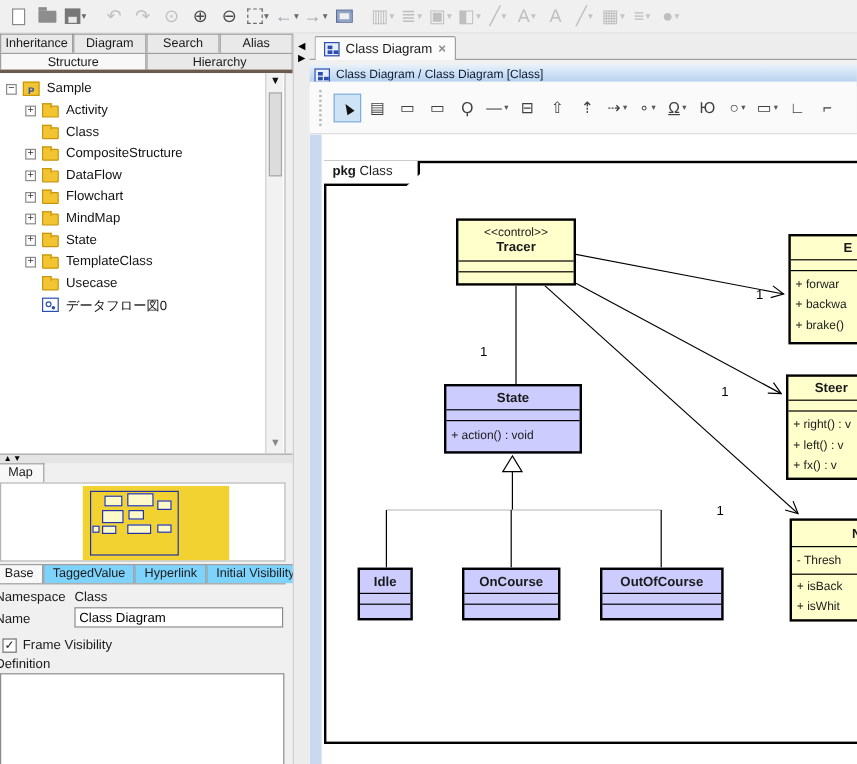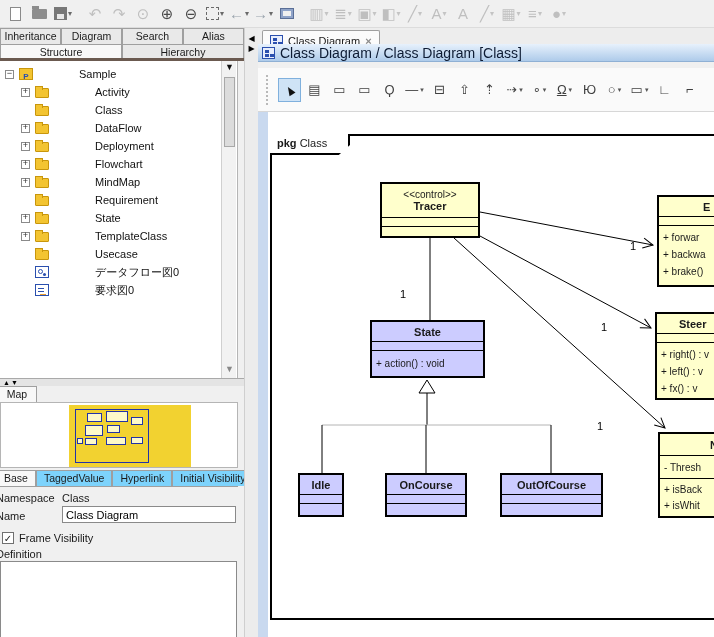--- a/index.html
+++ b/index.html
@@ -47,21 +47,21 @@
   .ticon.folder{background:#f3c431;border:1px solid #c8960c;border-radius:1px;height:10px;margin-top:2px;}
   .ticon.folder::before{content:"";position:absolute;left:-1px;top:-3px;width:6px;height:3px;
     background:#f3c431;border:1px solid #c8960c;border-bottom:none;}
   .ticon.project{background:#f3c431;border:1px solid #c8960c;text-align:center;}
   .ticon.project::after{content:"P";font-size:8px;font-weight:bold;color:#2a4fae;line-height:11px;}
   .ticon.dfd,.ticon.req{background:#fff;border:1px solid #2a4fae;width:12px;height:12px;}
   .ticon.dfd::after{content:"";position:absolute;left:2px;top:2px;width:3px;height:3px;
     border:1px solid #2a4fae;border-radius:50%;box-shadow:4px 3px 0 -1px #2a4fae;}
   .ticon.req::after{content:"";position:absolute;left:2px;top:3px;width:6px;height:1px;
     background:#2a4fae;box-shadow:0 3px 0 #2a4fae,2px 6px 0 #e89b2d;}
-  .tlabel{font-size:11px;color:#111;margin-left:40px;}
+  .tlabel{font-size:11px;color:#111;}
   #treesb{position:absolute;right:1px;top:0;width:15px;height:317px;background:#f2f2f2;
     border-left:1px solid #d0d0d0;}
   #treesb .upbtn{width:15px;height:13px;color:#111;font-size:9px;text-align:center;line-height:13px;}
   #treesb .thumb{position:absolute;left:2px;top:16px;width:11px;height:70px;background:#dcdcdc;
     border:1px solid #a8a8a8;}
   #treesb .dnbtn{position:absolute;bottom:2px;width:15px;height:13px;color:#888;
     font-size:9px;text-align:center;line-height:13px;}
   #vsplit1{position:absolute;left:0;top:378px;width:244px;height:8px;background:#e4e4e4;
     border-top:1px solid #a9a9a9;font-size:7px;color:#000;line-height:8px;padding-left:3px;letter-spacing:1px;}
   
@@ -91,23 +91,23 @@
     border-left:1px solid #cfcfcf;font-size:8px;color:#000;padding-top:6px;text-align:center;line-height:10px;}
   
   #maintabs{position:absolute;left:258px;top:28px;width:456px;height:22px;background:#ededed;
     border-bottom:1px solid #9f9f9f;}
   #dtab{position:absolute;left:4px;top:2px;height:20px;background:#fbfbfb;border:1px solid #9f9f9f;
     border-bottom:none;border-radius:2px 2px 0 0;display:flex;align-items:center;padding:0 7px;gap:5px;}
   .dgicon{width:13px;height:12px;border:1px solid #2a4fae;background:#e8eefc;position:relative;flex:0 0 13px;}
   .dgicon::after{content:"";position:absolute;left:2px;top:2px;width:4px;height:3px;background:#2a4fae;
     box-shadow:5px 4px 0 #2a4fae,0 4px 0 #2a4fae;}
   #dtab .x{color:#8a8a8a;font-size:11px;font-weight:bold;}
-  #dgtitle{position:absolute;left:258px;top:44px;width:456px;height:18px;
+  #dgtitle{position:absolute;left:258px;top:54px;width:456px;height:18px;
     background:linear-gradient(#e7f1fc,#aecbea);border-bottom:1px solid #8fb0d4;
-    display:flex;align-items:center;gap:5px;padding-left:4px;font-size:14px;color:#0d1b33;}
+    display:flex;align-items:center;gap:5px;padding-left:4px;font-size:10px;color:#0d1b33;}
   #dgtools{position:absolute;left:258px;top:68px;width:456px;height:44px;background:#fafafa;
     border-bottom:1px solid #d7d7d7;display:flex;align-items:center;padding-left:8px;gap:2px;}
   #dgtools::before{content:"";width:4px;height:30px;margin-right:4px;
     border-left:2px dotted #b9b9b9;}
   .dti{height:24px;min-width:23px;display:flex;align-items:center;justify-content:center;
     font-size:13px;color:#3f3f3f;border:1px solid transparent;}
   .dti.sel{background:#cfe3f6;border:1px solid #7fb0dd;}
   .dti.dd::after{content:"▾";font-size:7px;color:#555;margin-left:2px;}
   .dti.ptr .g{display:inline-block;transform:rotate(-32deg) scaleY(1.25);font-size:12px;color:#111;}
   .dti.ul .g{text-decoration:underline;}
@@ -240,66 +240,56 @@
         <span class="tlabel">Activity</span>
       </div>
       <div class="trow lvl1">
         <span class="tw none"></span>
         <span class="ticon folder"></span>
         <span class="tlabel">Class</span>
       </div>
       <div class="trow lvl1">
         <span class="tw plus"></span>
         <span class="ticon folder"></span>
+        <span class="tlabel">CompositeStructure</span>
+      </div>
+      <div class="trow lvl1">
+        <span class="tw plus"></span>
+        <span class="ticon folder"></span>
         <span class="tlabel">DataFlow</span>
       </div>
       <div class="trow lvl1">
         <span class="tw plus"></span>
         <span class="ticon folder"></span>
-        <span class="tlabel">Deployment</span>
-      </div>
-      <div class="trow lvl1">
-        <span class="tw plus"></span>
-        <span class="ticon folder"></span>
         <span class="tlabel">Flowchart</span>
       </div>
       <div class="trow lvl1">
         <span class="tw plus"></span>
         <span class="ticon folder"></span>
         <span class="tlabel">MindMap</span>
-      </div>
-      <div class="trow lvl1">
-        <span class="tw none"></span>
-        <span class="ticon folder"></span>
-        <span class="tlabel">Requirement</span>
       </div>
       <div class="trow lvl1">
         <span class="tw plus"></span>
         <span class="ticon folder"></span>
         <span class="tlabel">State</span>
       </div>
       <div class="trow lvl1">
         <span class="tw plus"></span>
         <span class="ticon folder"></span>
         <span class="tlabel">TemplateClass</span>
       </div>
       <div class="trow lvl1">
         <span class="tw none"></span>
         <span class="ticon folder"></span>
         <span class="tlabel">Usecase</span>
       </div>
       <div class="trow lvl1">
         <span class="tw none"></span>
         <span class="ticon dfd"></span>
         <span class="tlabel">データフロー図0</span>
-      </div>
-      <div class="trow lvl1">
-        <span class="tw none"></span>
-        <span class="ticon req"></span>
-        <span class="tlabel">要求図0</span>
       </div>
     </div>
   <div id="treesb">
     <div class="upbtn">▼</div>
     <div class="thumb"></div>
     <div class="dnbtn">▼</div>
   </div>
 </div>
 
 <div id="vsplit1">▲▼</div>

